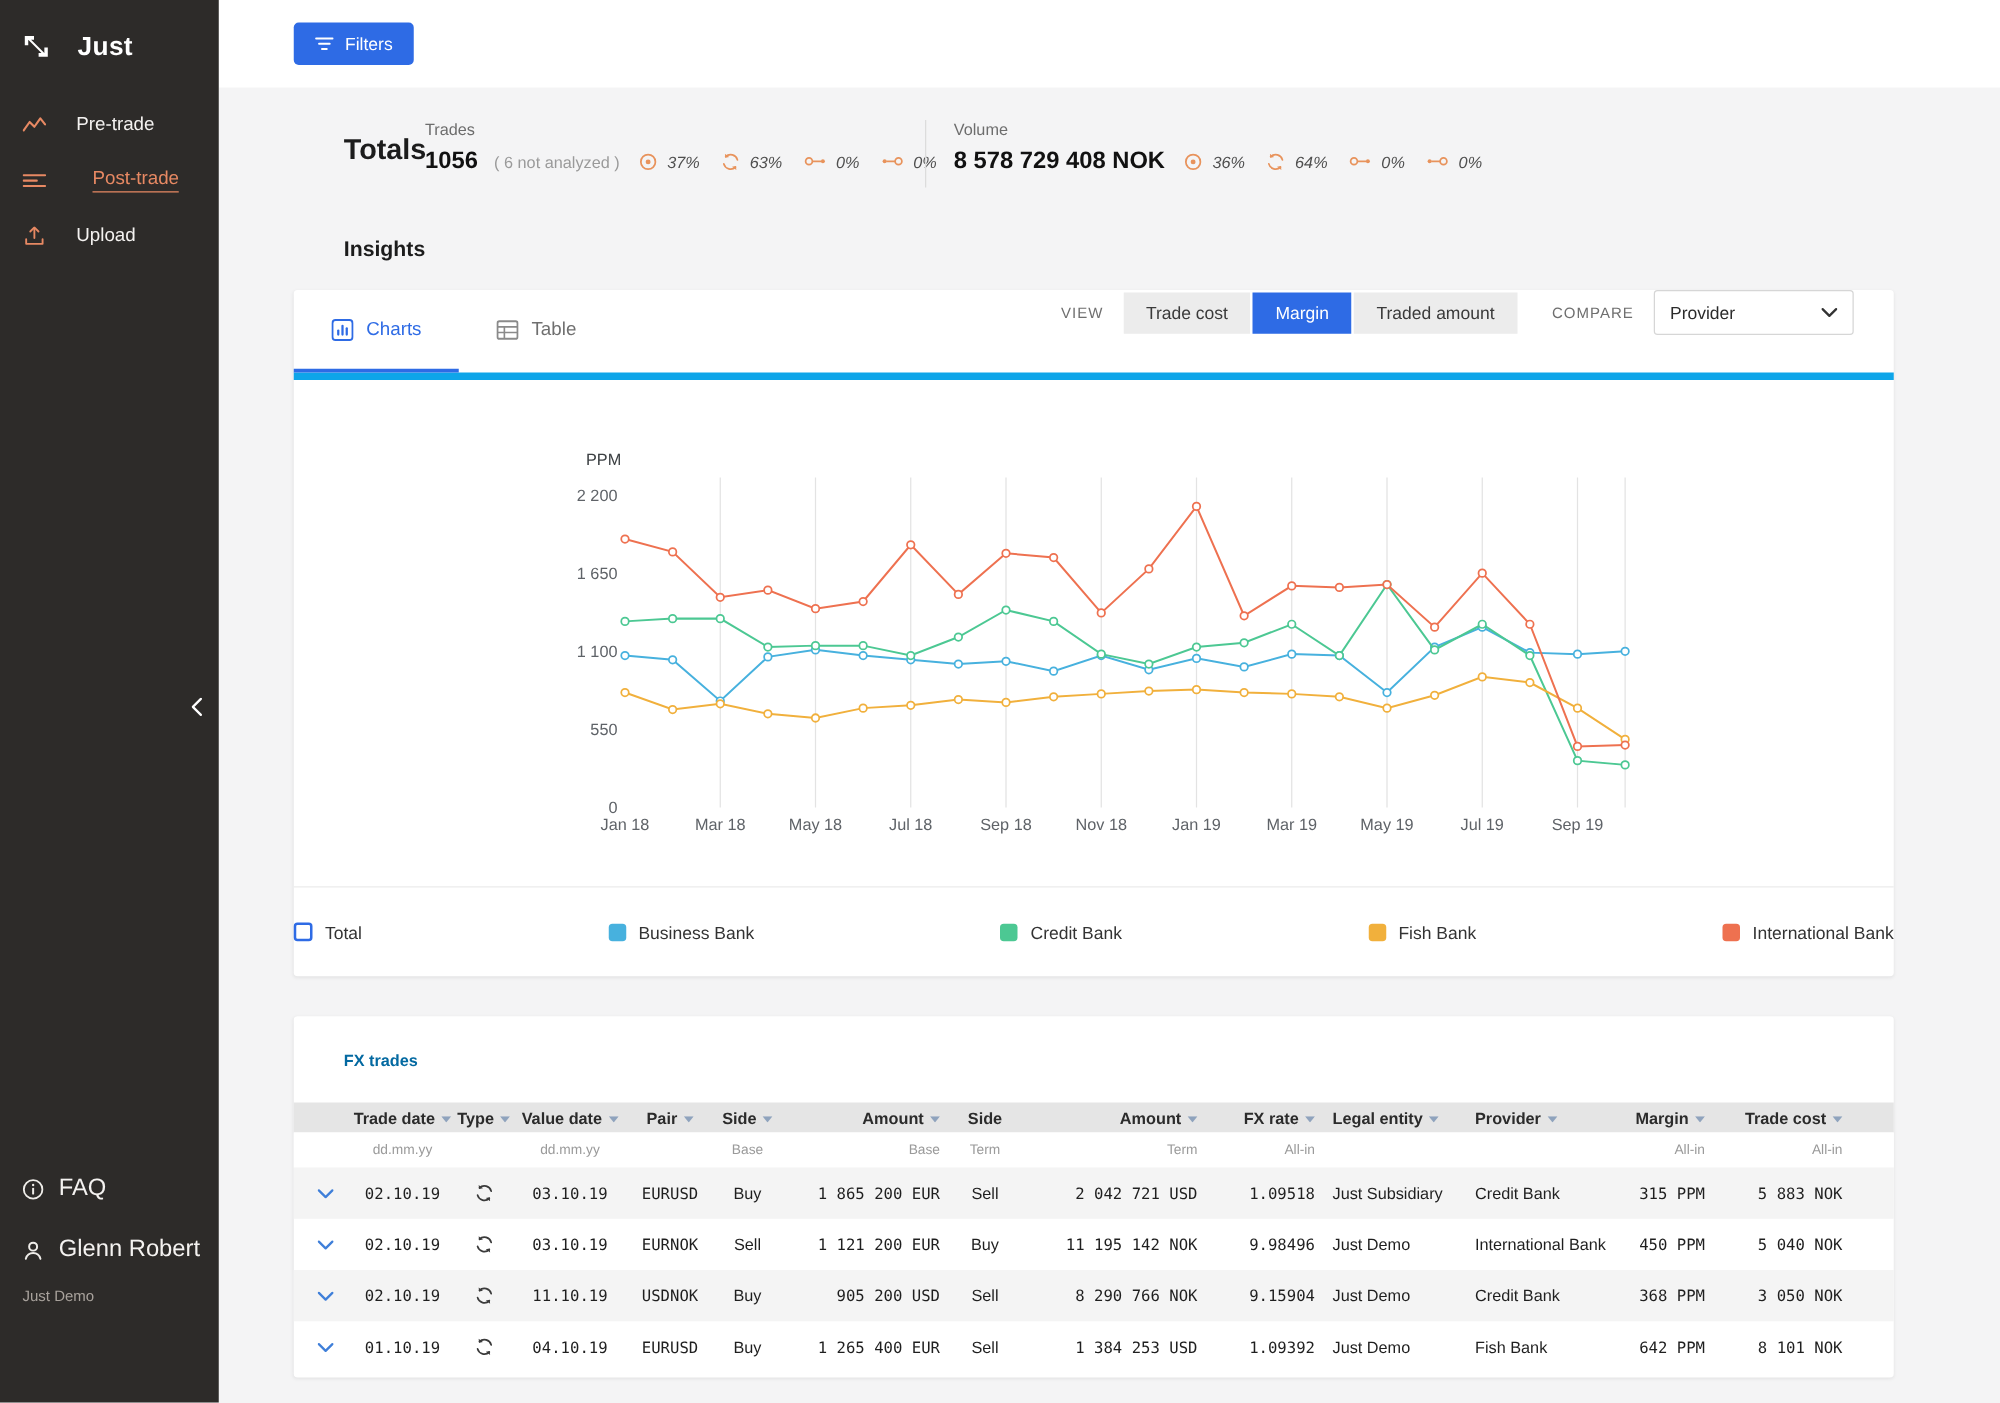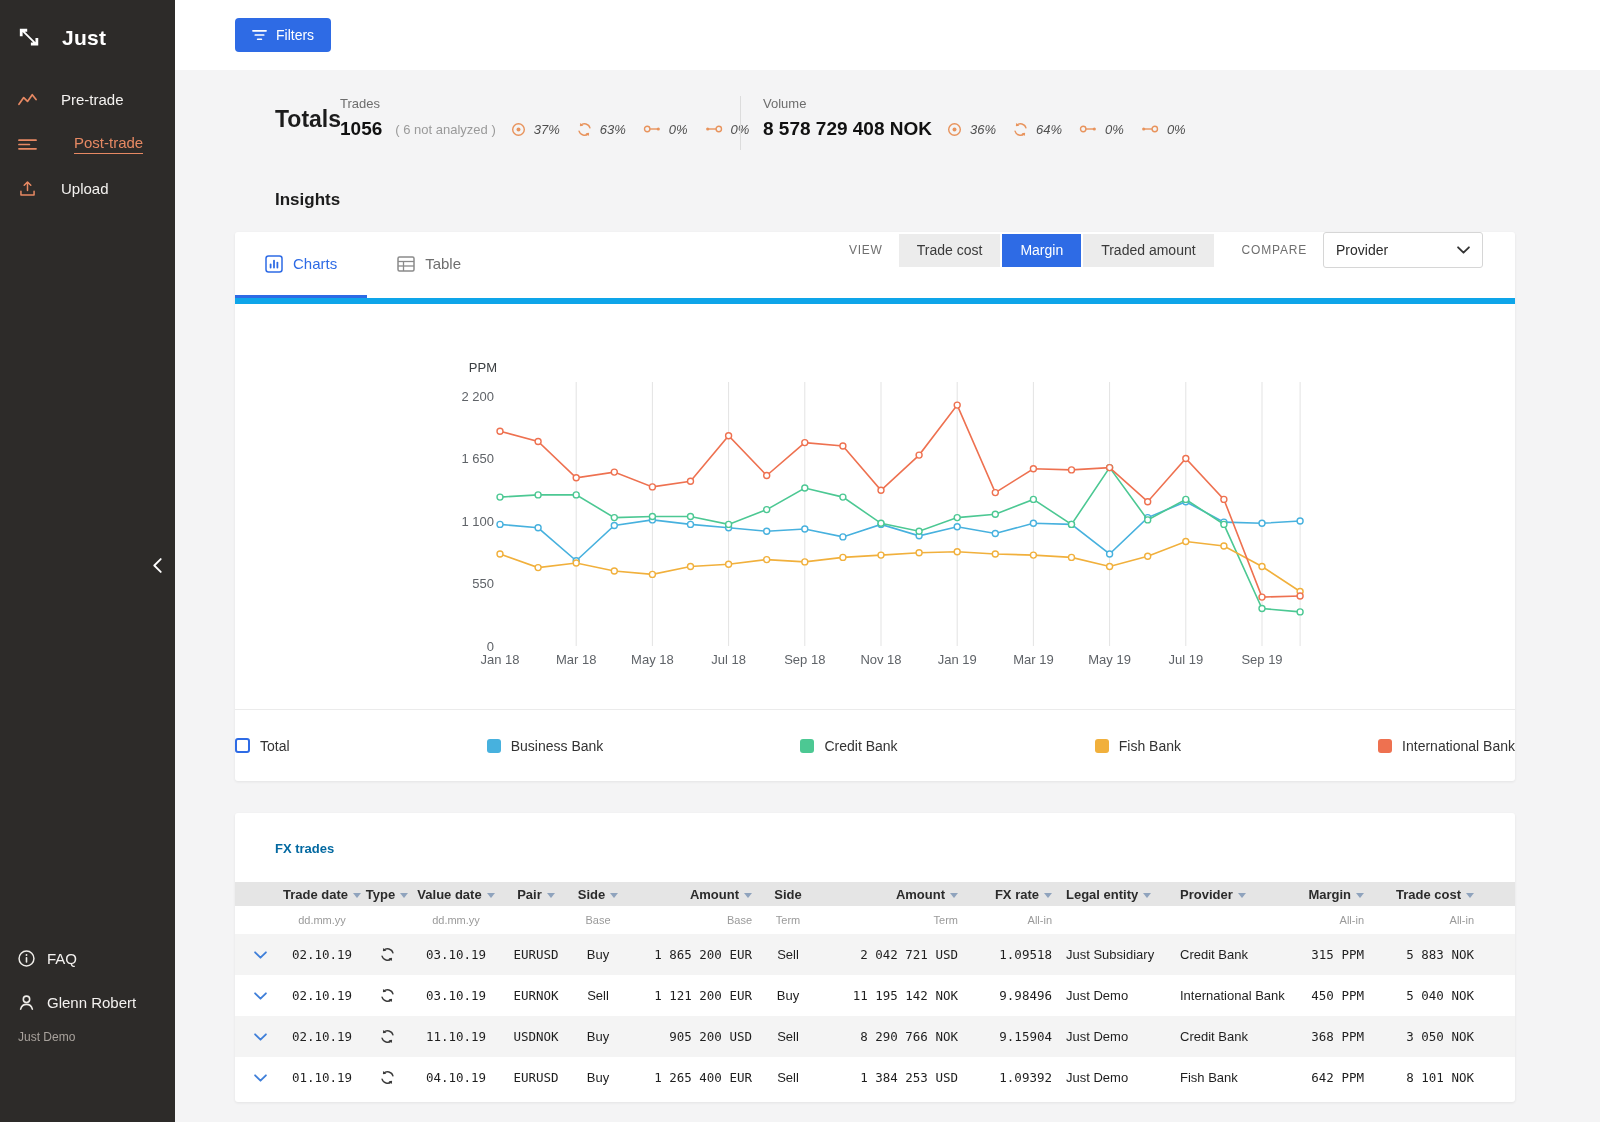--- a/index.html
+++ b/index.html
@@ -13,21 +13,21 @@
   .logo{display:flex;align-items:center;gap:22px;padding:26px 0 28px 18px;color:#fff;cursor:pointer;}
   .logo .ic{width:22px;height:22px;}
   .logo-text{font-size:21px;font-weight:bold;letter-spacing:.3px;}
   .nav-item{display:flex;align-items:center;gap:24px;padding:13px 18px;cursor:pointer;}
   .nav-item .ic{width:19px;height:15px;color:#e78963;}
   .nav-label{color:#f4f2f0;font-size:15px;}
   .nav-item.active .nav-label{color:#e78963;border-bottom:1px solid #e78963;padding-bottom:2px;margin-left:13px;}
   .collapse-btn{position:absolute;right:8px;top:554px;background:none;border:none;color:#fff;width:20px;height:26px;cursor:pointer;}
   .collapse-btn .ic{width:9px;height:15px;color:#fff;}
   .sidebar-bottom{position:absolute;bottom:78px;left:0;right:0;padding-left:18px;}
-  .faq-row,.user-row{display:flex;align-items:flex-start;gap:12px;color:#f4f2f0;font-size:15px;padding:9px 0;cursor:pointer;}
+  .faq-row,.user-row{display:flex;align-items:center;gap:12px;color:#f4f2f0;font-size:19px;padding:9px 0;cursor:pointer;}
   .faq-row .ic,.user-row .ic{width:17px;height:17px;color:#efede9;}
   .user-row{padding-top:18px;}
   .org-label{color:#a8a29c;font-size:12px;padding-top:10px;}
 
   
   .main{position:absolute;left:175px;top:0;width:1425px;height:1122px;}
   .topbar{height:70px;background:#fff;display:flex;align-items:center;padding-left:60px;}
   .filters-btn{display:flex;align-items:center;gap:9px;background:#2e6be5;color:#fff;border:none;border-radius:4px;height:34px;padding:16px 17px;font-size:14px;font-family:inherit;cursor:pointer;}
   .filters-btn .ic{width:15px;height:12px;color:#fff;}
 

